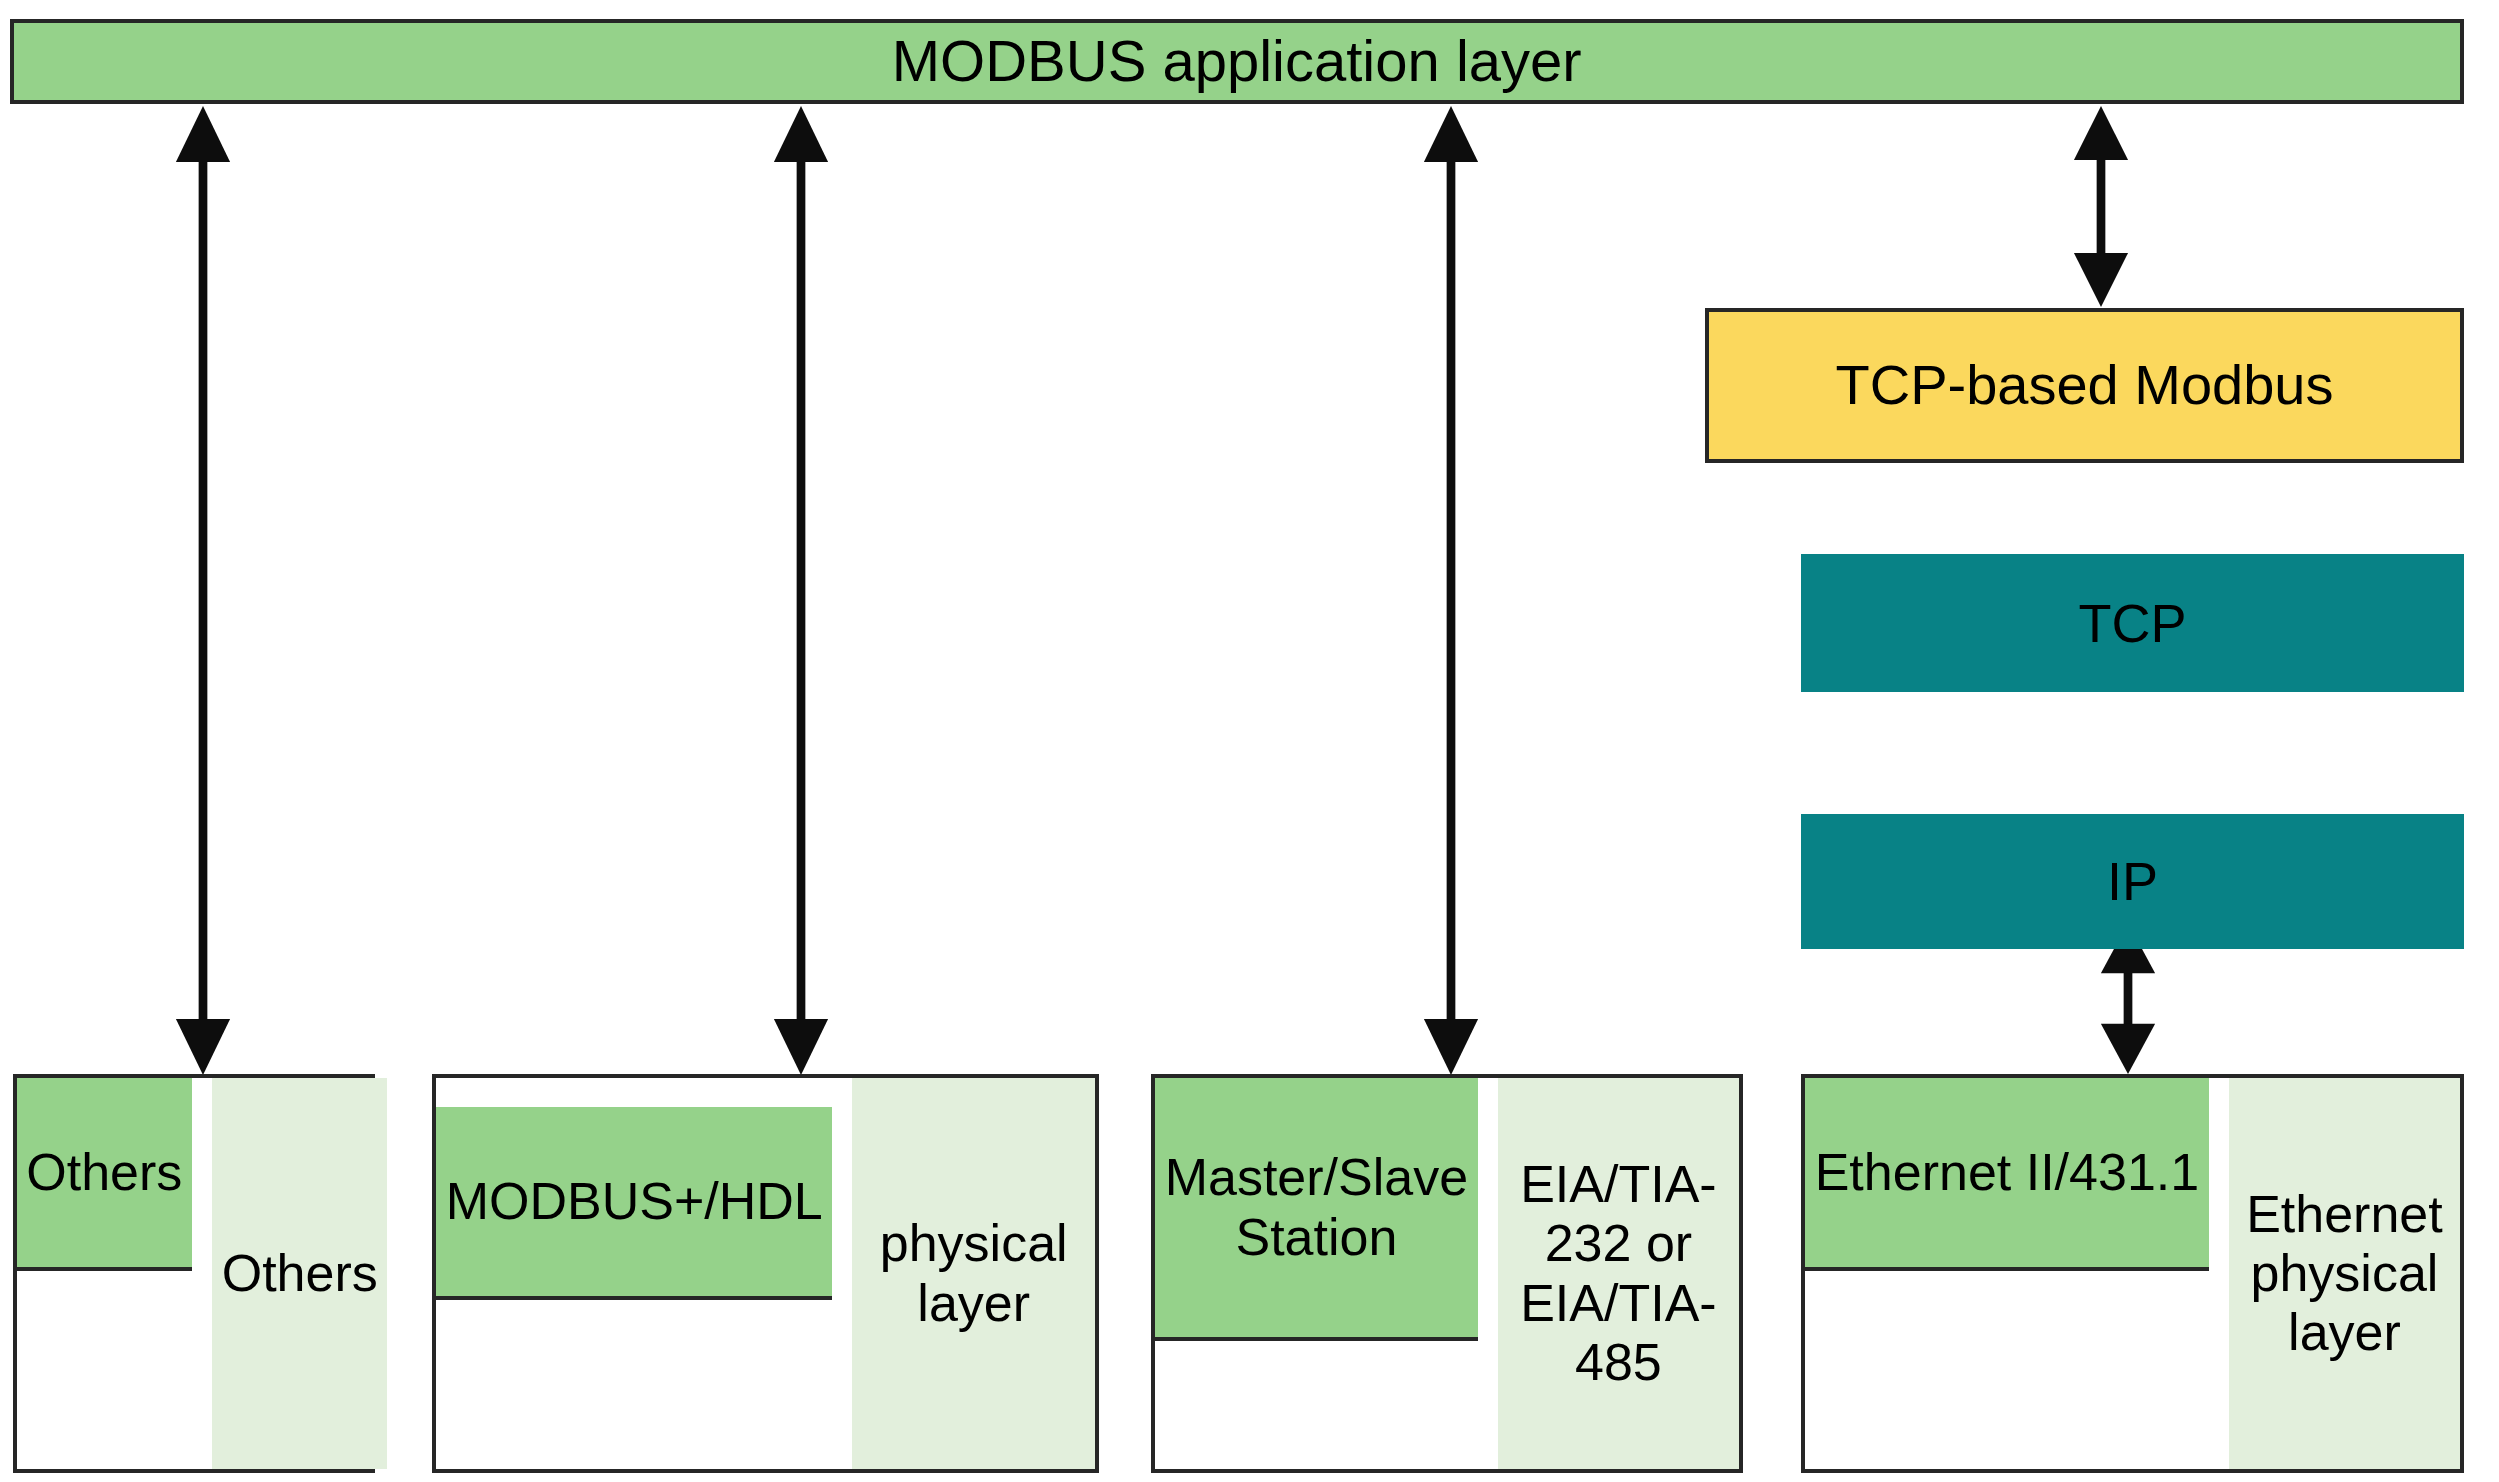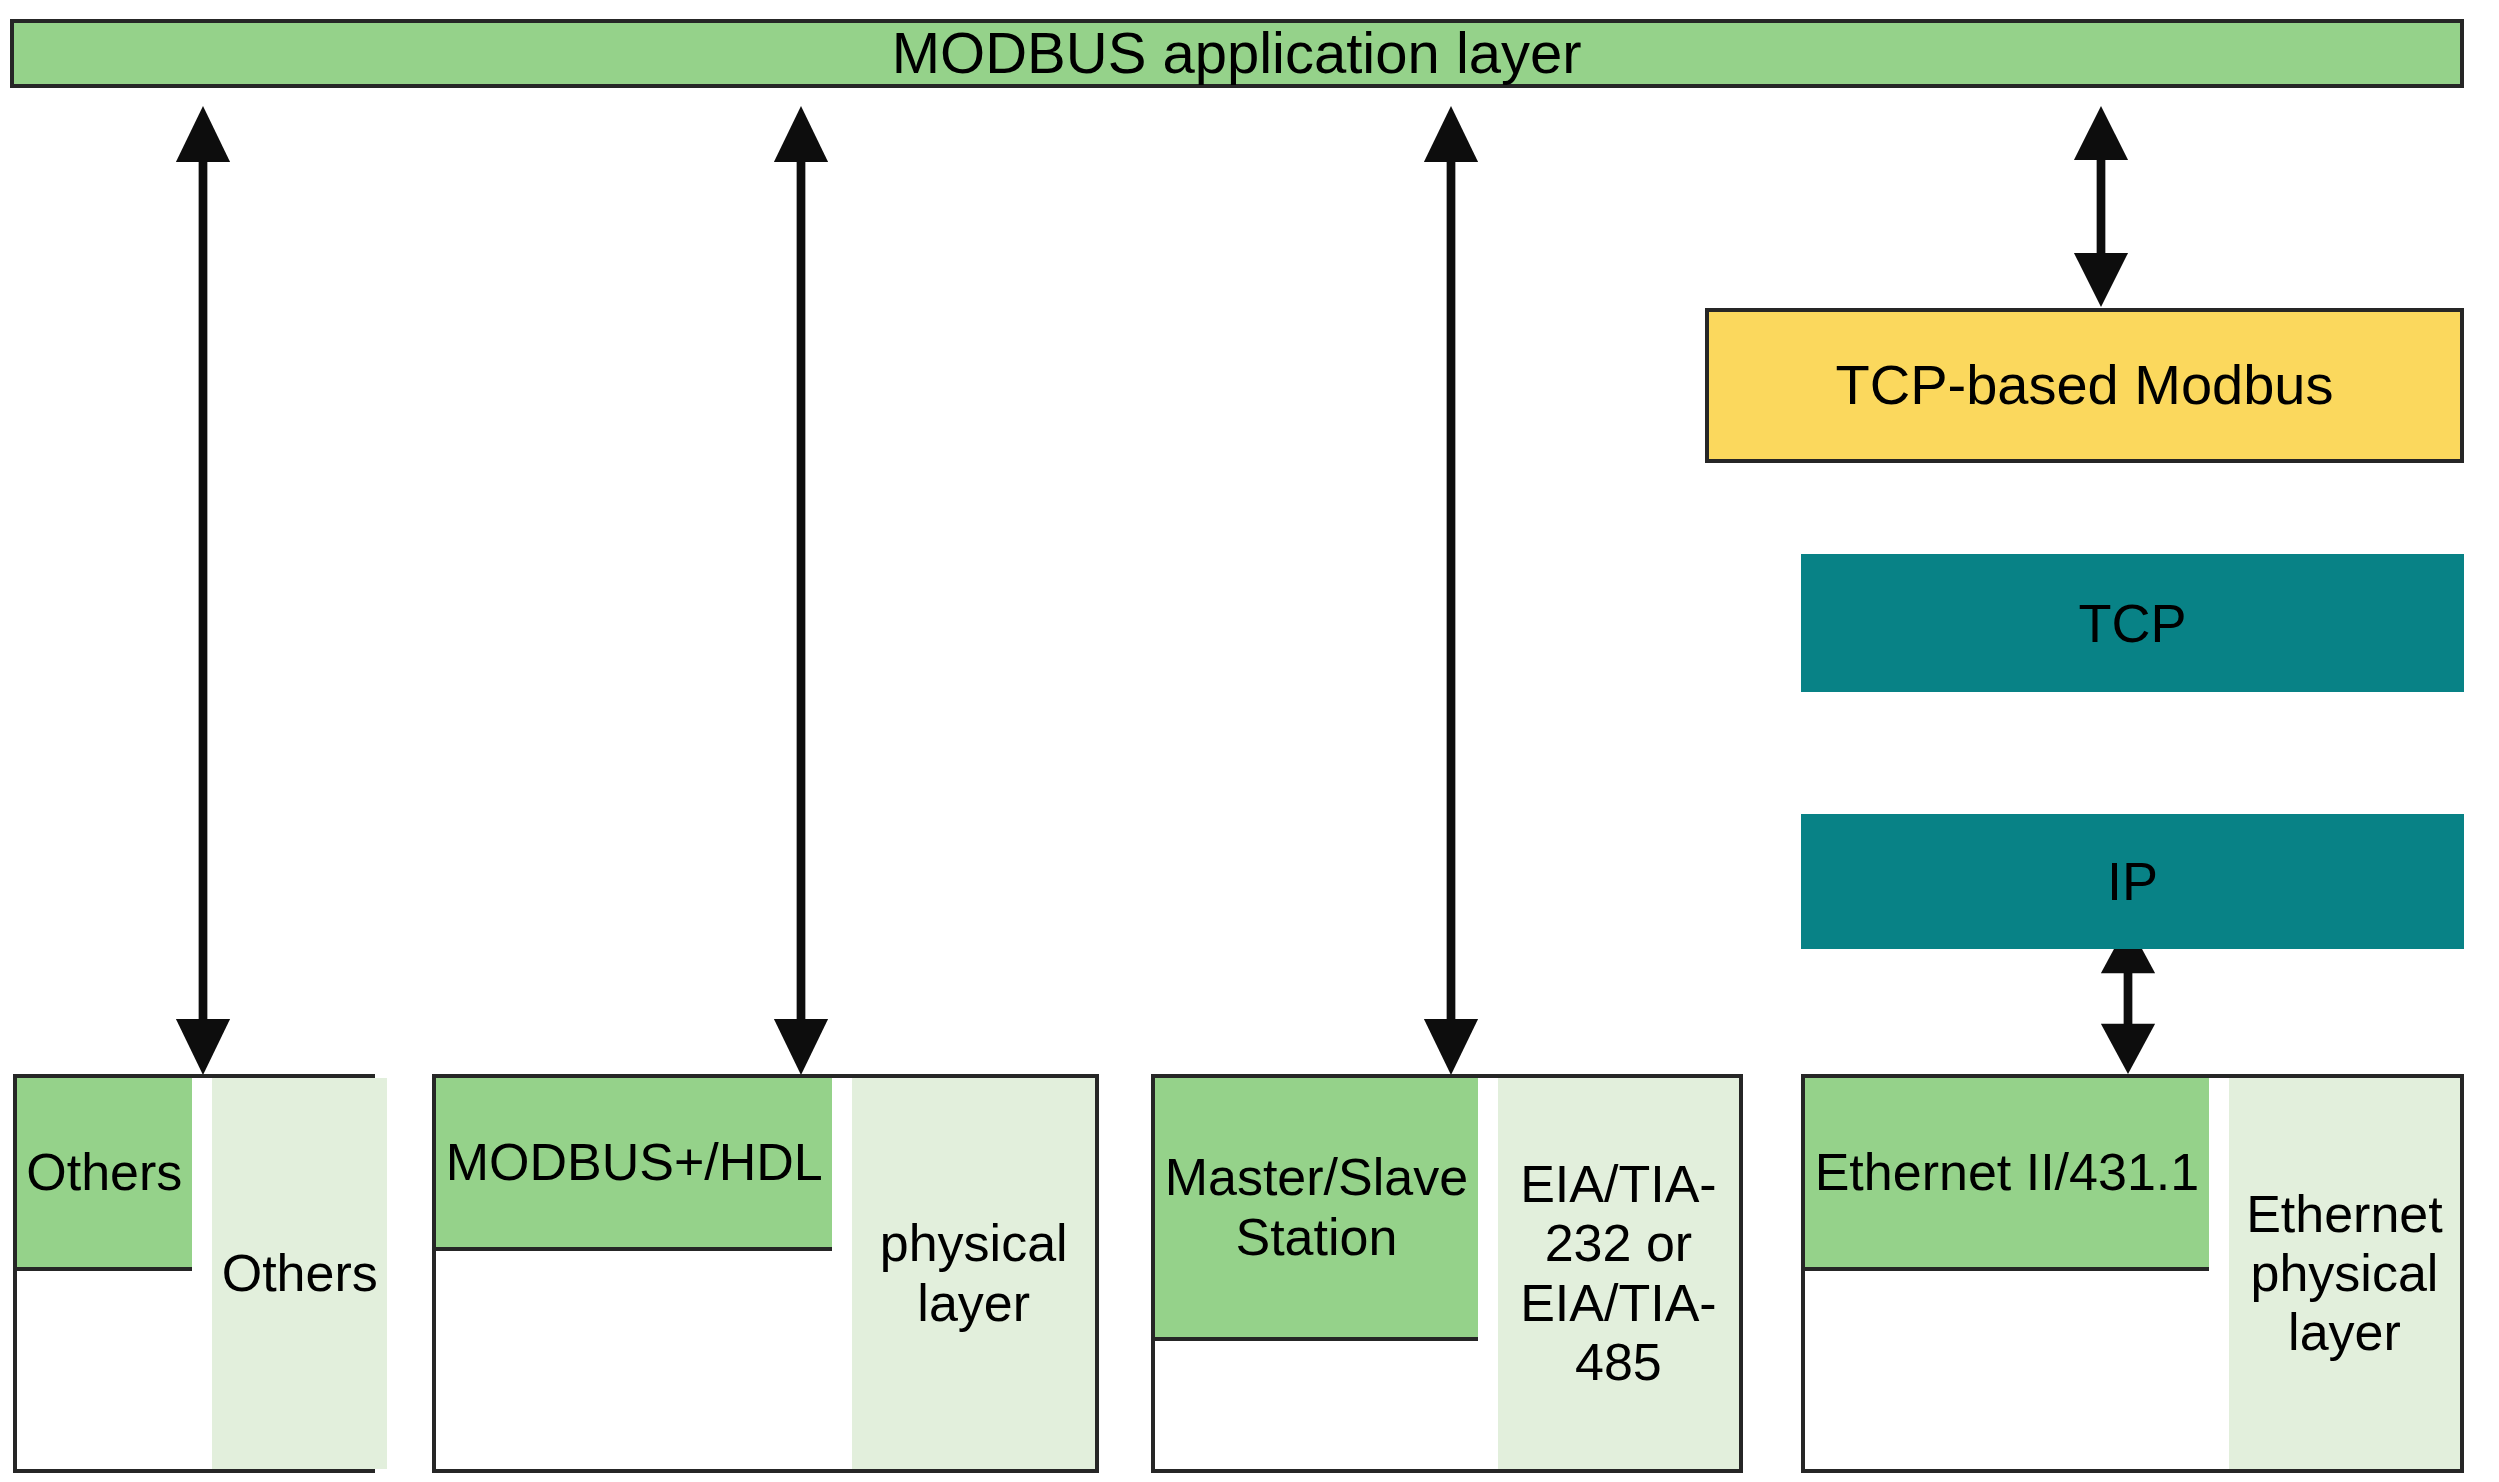--- a/index.html
+++ b/index.html
@@ -36,21 +36,21 @@
   
   .green      { background: #95d28a; }
   .teal       { background: #088286; }
   .yellow     { background: #fbd85d; }
 
   
   #app-layer {
     left: 9.7px;
     top: 19.3px;
     width: 2454px;
-    height: 69px;
+    height: 85px;
     font-size: 58px;
   }
 
   
   #tcp-modbus {
     left: 1705px;
     top: 308px;
     width: 759px;
     height: 155px;
     font-size: 56px;
@@ -177,21 +177,21 @@
   <div class="column" id="col-others">
     <div class="cell upper" style="height:193px; font-size:52px;">
       <span>Others</span>
     </div>
     <div class="cell lower" style="flex:1; font-size:52px;">
       <span>Others</span>
     </div>
   </div>
 
   <div class="column" id="col-modbus">
-    <div class="cell upper" style="height:173px; font-size:52px;">
+    <div class="cell upper" style="height:193px; font-size:52px;margin-top:29px;">
       <span>MODBUS+/HDL</span>
     </div>
     <div class="cell lower serif" style="flex:1; font-size:52px;">
       <span>physical layer</span>
     </div>
   </div>
 
   <div class="column" id="col-station">
     <div class="cell upper" style="height:263px; font-size:52px; flex-direction:column;">
       <span>Master/Slave</span>

